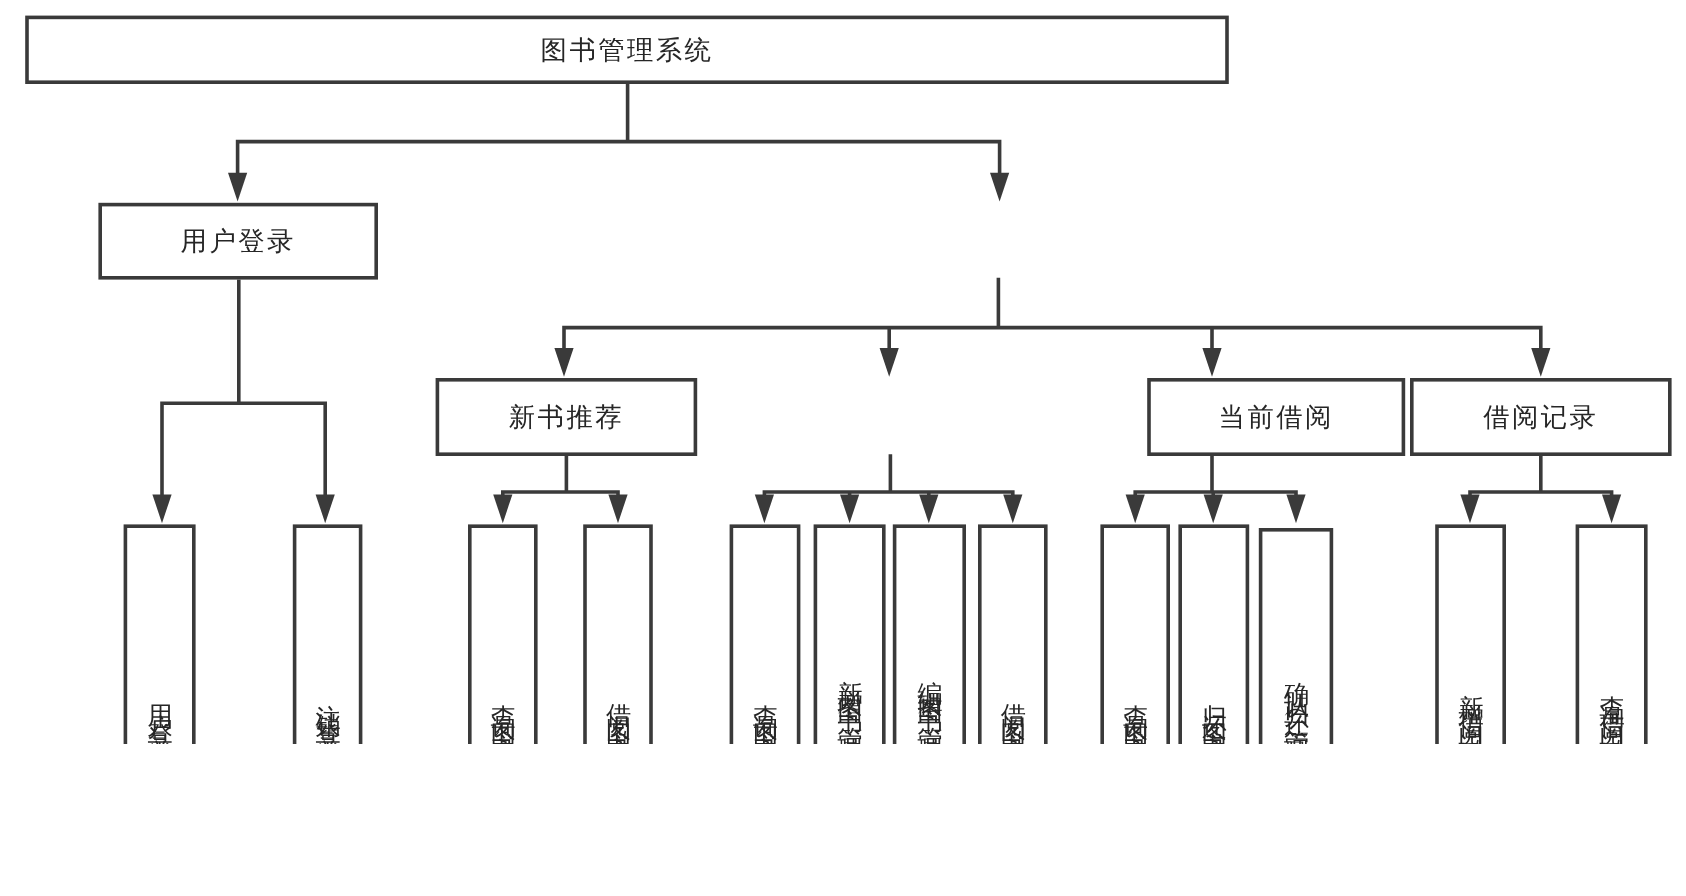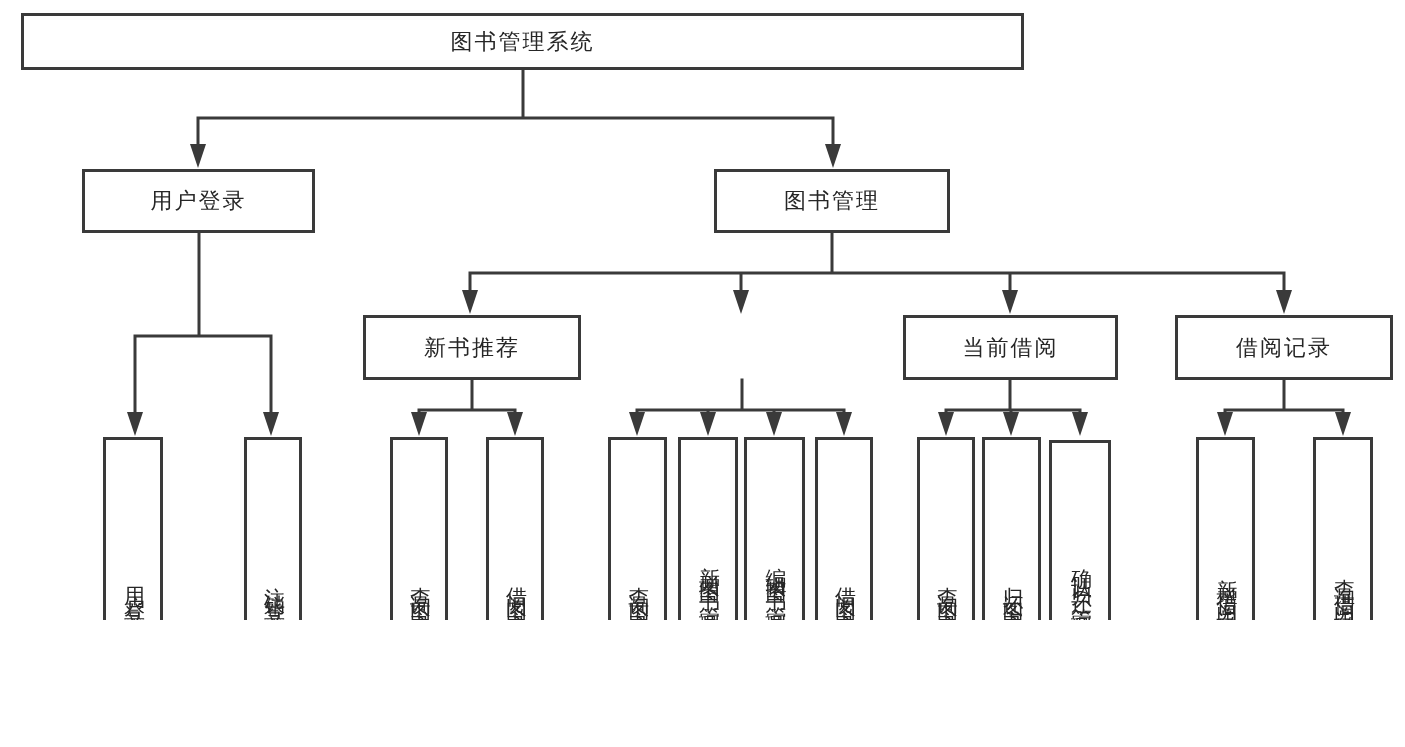--- a/index.html
+++ b/index.html
@@ -7,21 +7,21 @@
     --text: #262626;
     --watermark: #c6c6c6;
     --background: #ffffff;
   }
   html, body { margin: 0; padding: 0; background: var(--background); }
   .stage {
     position: relative;
     width: 1405px;
     height: 620px;
     background: var(--background);
-    font-family: Liberation Mono, monospace;
+    font-family: Liberation Serif, serif;
     overflow: hidden;
   }
   .connector-layer {
     position: absolute;
     left: 0; top: 0;
     pointer-events: none;
   }
   .connector {
     stroke: var(--line);
     stroke-width: 3;
@@ -104,28 +104,25 @@
     <polygon class="arrowhead" points="1335,412 1351,412 1343,436"></polygon>
   </svg>
 
   <div class="node" style="left:21px; top:13px; width:1003px; height:57px;">
     <span class="h-label">图书管理系统</span>
   </div>
 
   <div class="node" style="left:82px; top:169px; width:233px; height:64px;">
     <span class="h-label">用户登录</span>
   </div>
-  <div class="node" style="left:714px; top:169px; width:236px; height:64px;">
-    <span class="h-label">图书管理</span>
-  </div>
 
   <div class="node" style="left:363px; top:315px; width:218px; height:65px;text-align:center;">
     <span class="h-label">新书推荐</span>
   </div>
-  <div class="node" style="left:903px; top:315px; width:215px; height:65px;">
+  <div class="node" style="left:956px; top:315px; width:215px; height:65px;">
     <span class="h-label">当前借阅</span>
   </div>
   <div class="node" style="left:1175px; top:315px; width:218px; height:65px;">
     <span class="h-label">借阅记录</span>
   </div>
 
   <div class="node" style="left:103px; top:437px; width:60px; height:298px;">
     <span class="v-label">用户登录</span>
   </div>
   <div class="node" style="left:244px; top:437px; width:58px; height:298px;">

